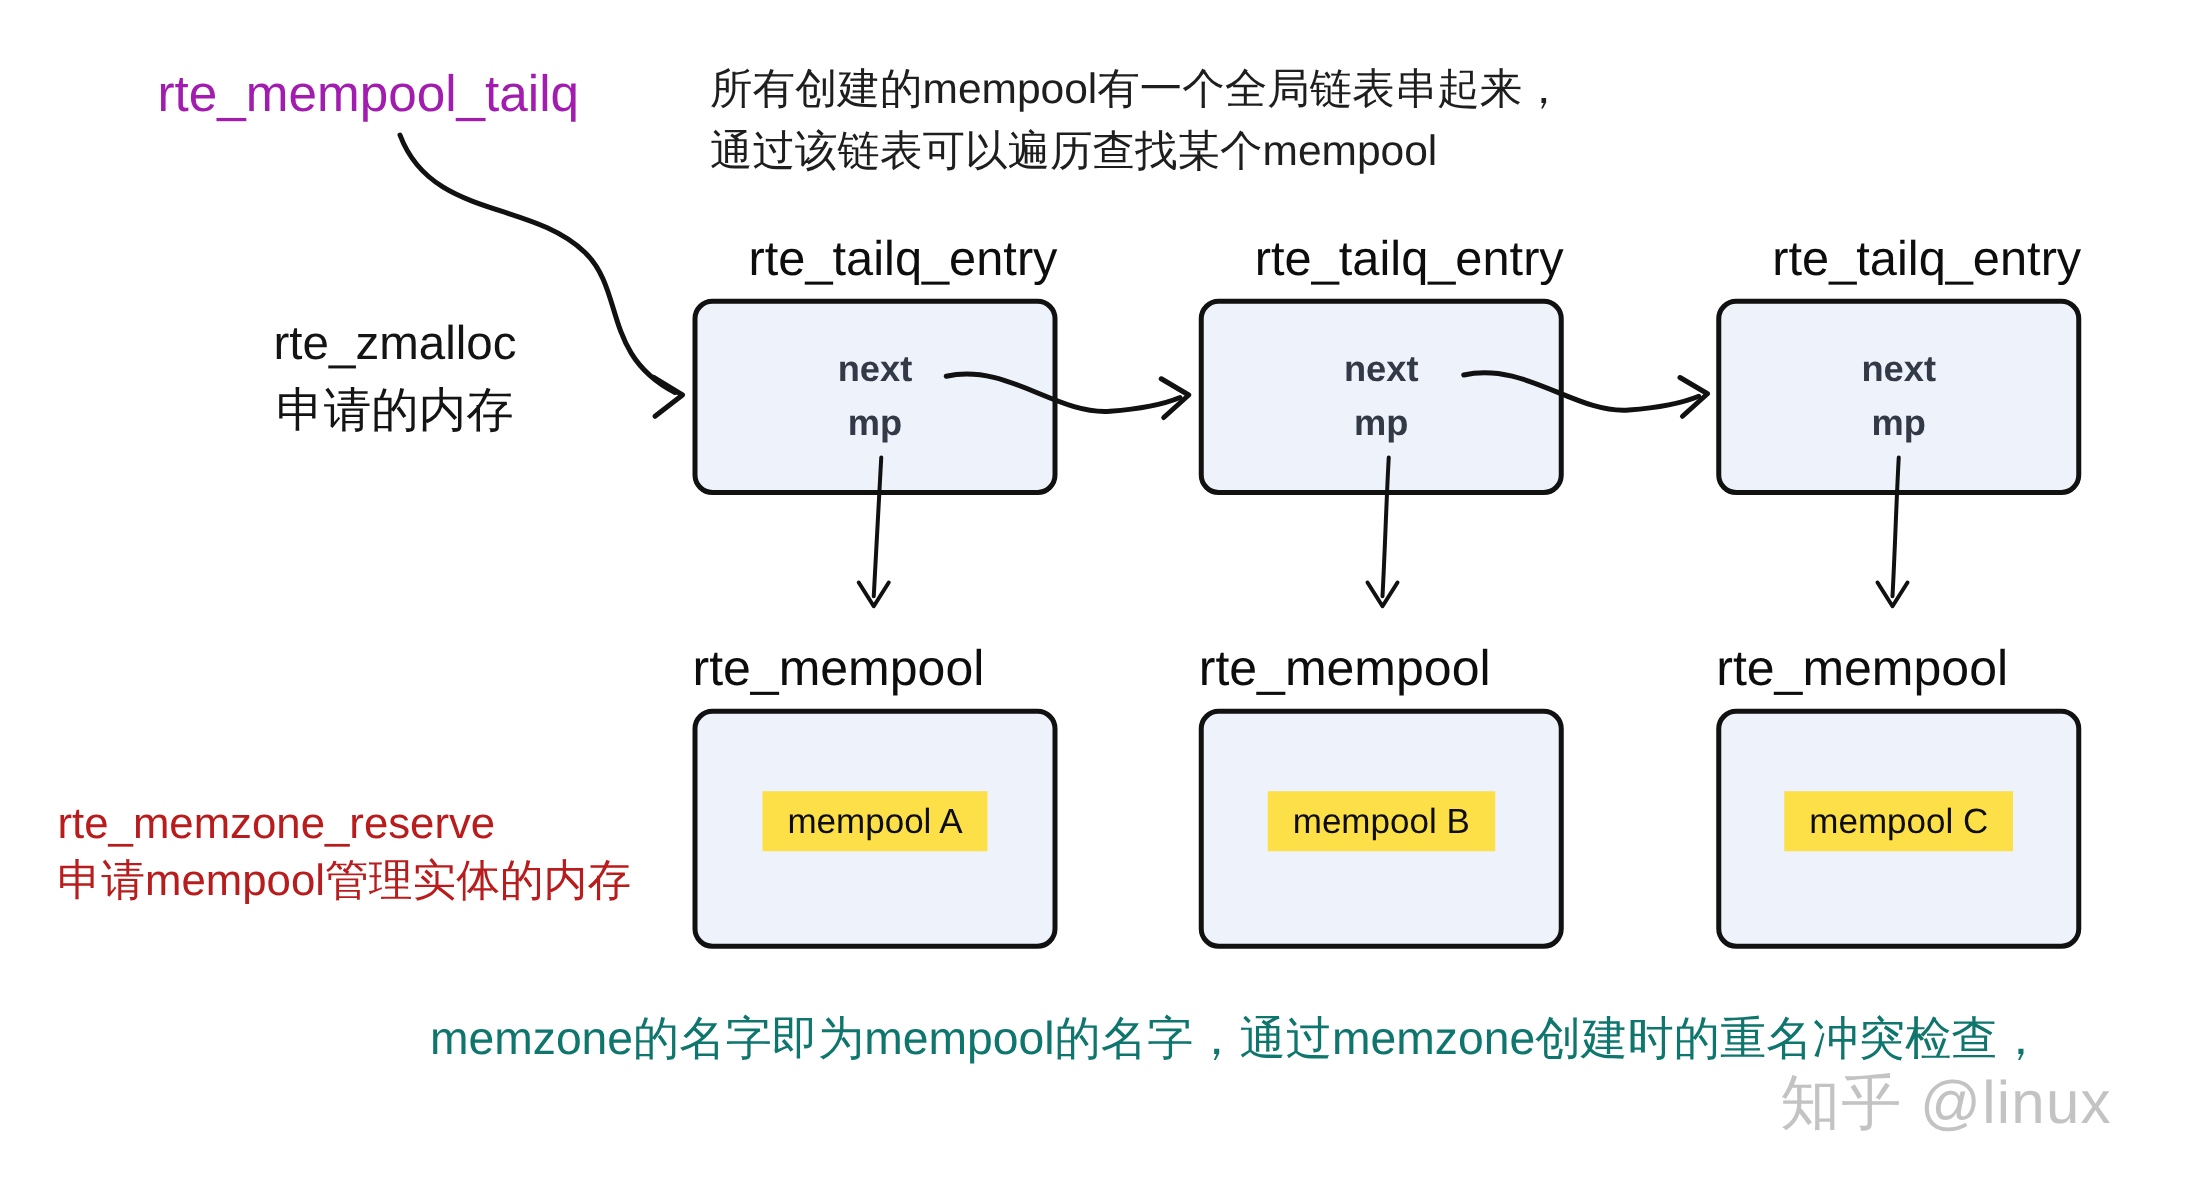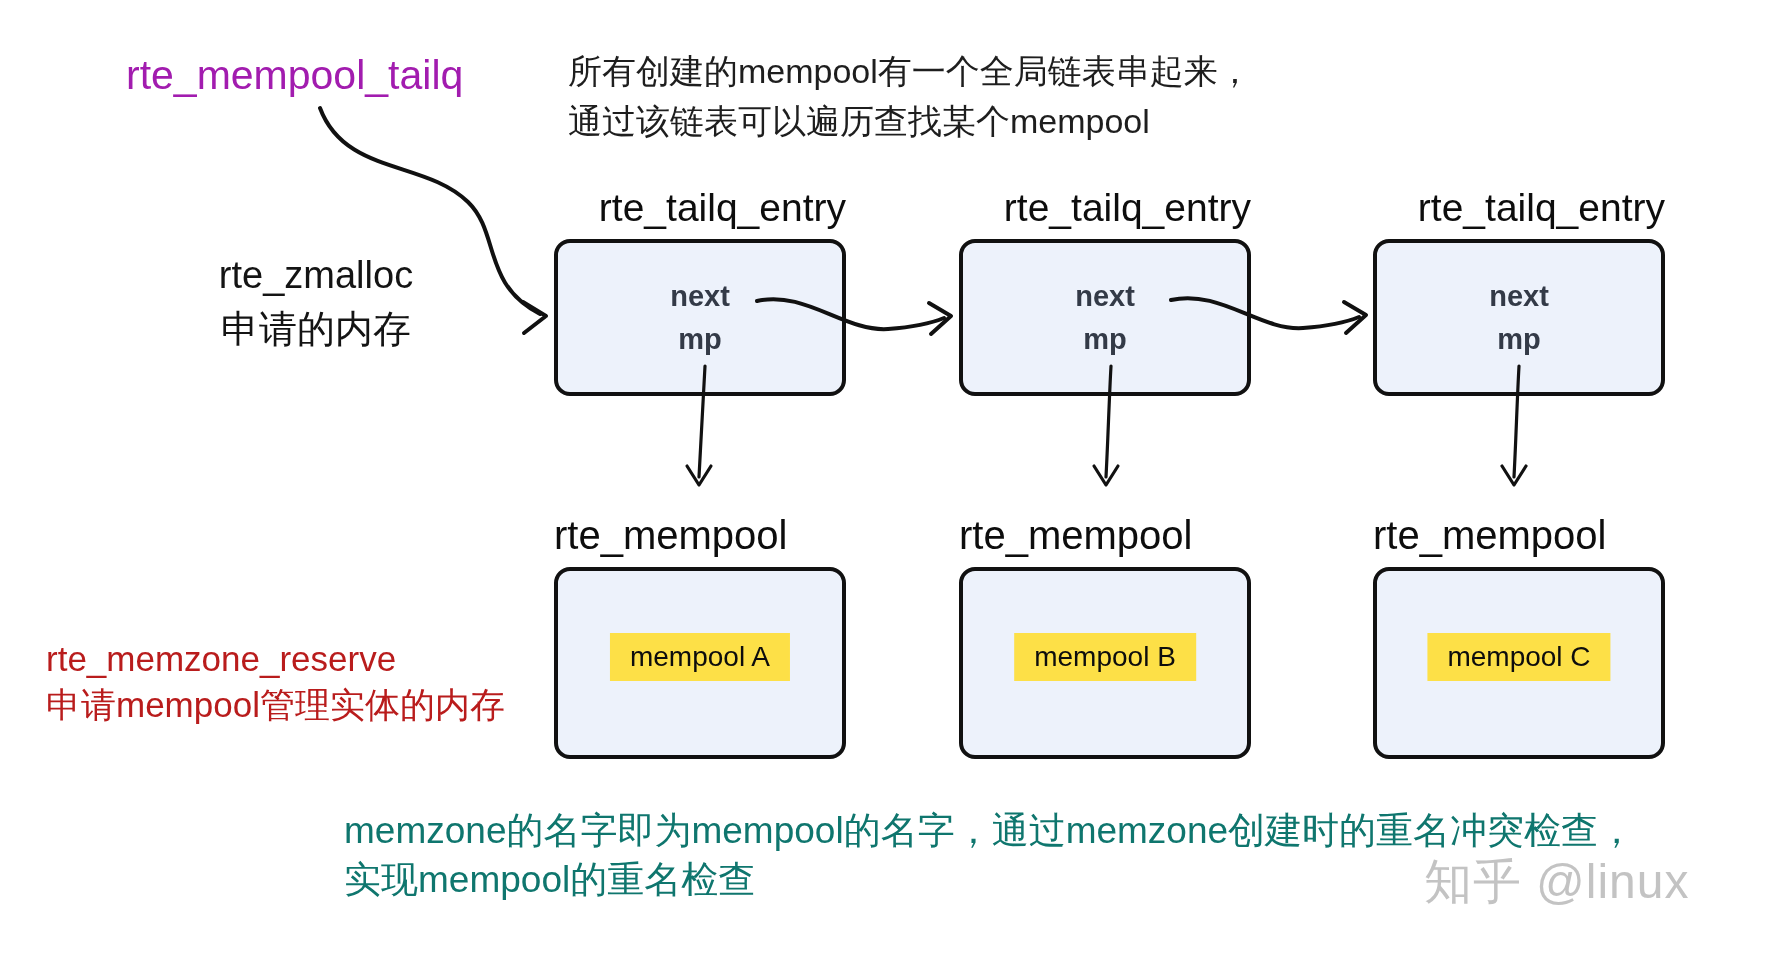--- a/index.html
+++ b/index.html
@@ -146,21 +146,20 @@
   </div>
   <div class="abs colw col-2 mempool-box">
     <div class="mempool-label">mempool B</div>
   </div>
   <div class="abs colw col-3 mempool-box">
     <div class="mempool-label">mempool C</div>
   </div>
 
   <div class="abs red-note">
     <div>memzone的名字即为mempool的名字，通过memzone创建时的重名冲突检查，</div>
-    <div>实现mempool的重名检查</div>
   </div>
 
   <div class="abs watermark">
     <span class="logo">知乎</span><span>@linux</span>
   </div>
 
   <svg id="arrows" viewBox="0 0 1768 956" xmlns="http://www.w3.org/2000/svg">
 
     <g>
       <path class="thick" d="M 320 108 C 345 175, 425 160, 468 202 C 500 233, 482 284, 540 314"></path>

